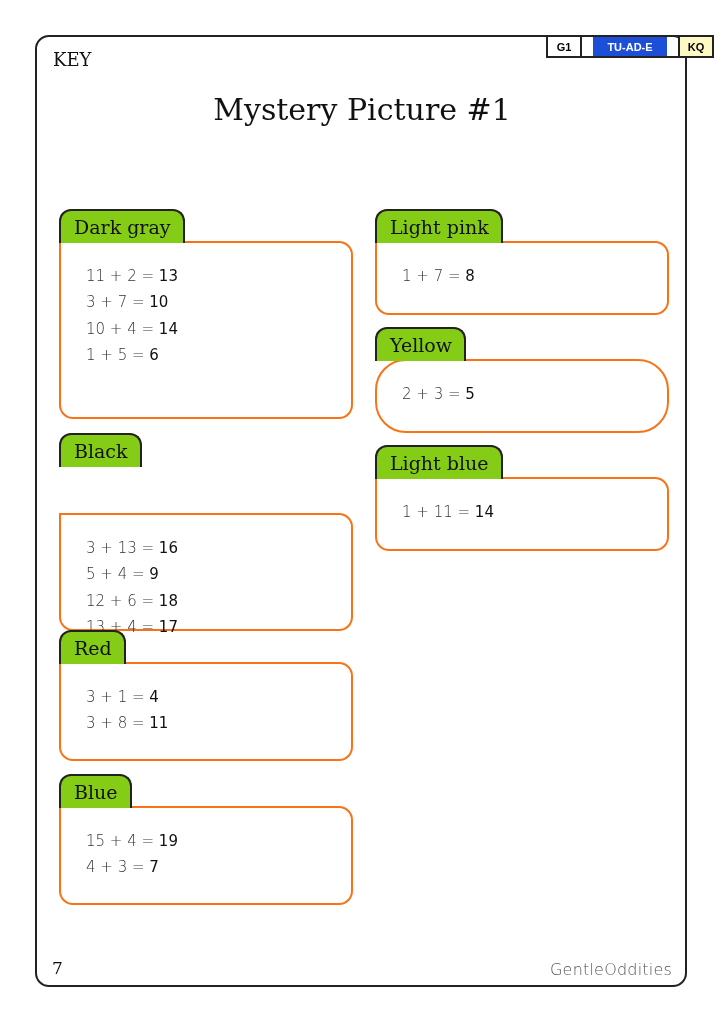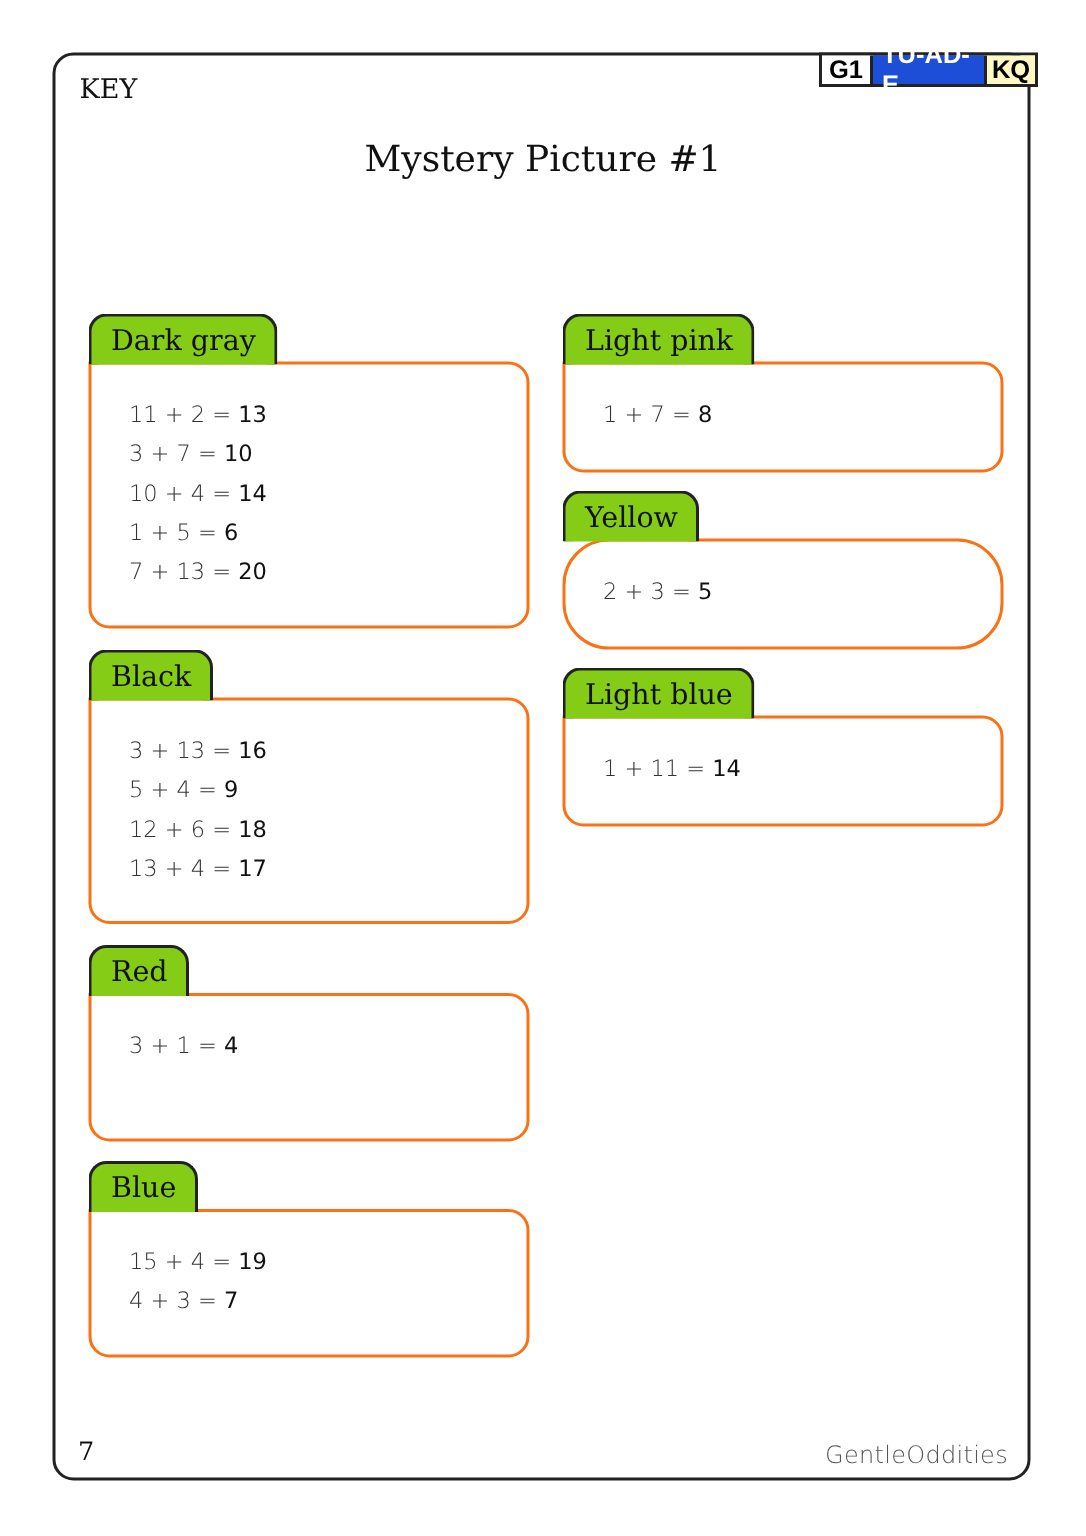--- a/index.html
+++ b/index.html
@@ -4,33 +4,33 @@
   <style>
     html, body { margin: 0; padding: 0; background: #ffffff; }
     body { width: 724px; height: 1024px; position: relative; overflow: hidden; }
     .page-frame {
       position: absolute; left: 35px; top: 35px; width: 652px; height: 952px;
       border: 2px solid #222; border-radius: 14px; box-sizing: border-box;
     }
     .badges {
       position: absolute; left: 546px; top: 35px; height: 23px; display: flex;
       border: 2px solid #222; border-top: 2px solid #222; box-sizing: border-box;
-      font-family: "Liberation Sans", sans-serif; font-weight: bold; font-size: 17px;
+      font-family: "Liberation Sans", sans-serif; font-weight: bold; font-size: 11px; gap: 11px;
     }
     .badge { display: flex; align-items: center; justify-content: center; padding: 0 6px; height: 100%; box-sizing: border-box; }
     .badge.b1 { width: 34px; background: #fff; color: #000; border-right: 2px solid #222; }
     .badge.b2 { width: 74px; background: #1d4ed8; color: #fff; }
     .badge.b3 { width: 34px; background: #fef9c3; color: #000; border-left: 2px solid #222; }
     .key-label {
       position: absolute; left: 53px; top: 49px; font-family: "DejaVu Serif", serif;
       font-size: 18px; color: #111;
     }
     .page-title {
       position: absolute; left: 0; width: 724px; top: 92px; text-align: center;
-      font-family: "DejaVu Serif", serif; font-size: 24px; color: #111;
+      font-family: "DejaVu Serif", serif; font-size: 30px; color: #111;
     }
     .group { position: absolute; }
     .tab {
       position: absolute; left: 0; top: 0; height: 34px; box-sizing: border-box;
       border: 2px solid #222; border-bottom: none; border-radius: 12px 12px 0 0;
       background: #84cc16; font-family: "DejaVu Serif", serif; font-size: 19px; color: #111;
       padding: 5px 12px 0 13px; white-space: nowrap; z-index: 2;
     }
     .box {
       position: absolute; left: 0; top: 32px; box-sizing: border-box;
@@ -65,38 +65,38 @@
 <div class="key-label">KEY</div>
 <div class="page-title">Mystery Picture #1</div>
 
 <div class="group" style="left:59px; top:209px;">
   <div class="tab">Dark gray</div>
   <div class="box" style="width:294px; height:178px;">
     <div class="eq"><span>11 + 2 = </span><span class="ans">13</span></div>
     <div class="eq"><span>3 + 7 = </span><span class="ans">10</span></div>
     <div class="eq"><span>10 + 4 = </span><span class="ans">14</span></div>
     <div class="eq"><span>1 + 5 = </span><span class="ans">6</span></div>
-    <div class="eq"><span>7 + 13 = </span><span class="ans">20</span></div>
   </div>
 </div>
 
 <div class="group" style="left:59px; top:433px;">
   <div class="tab">Black</div>
-  <div class="box" style="width:294px; height:151px;">
+  <div class="box" style="width:294px; height:118px;margin-top:48px;">
     <div class="eq"><span>3 + 13 = </span><span class="ans">16</span></div>
     <div class="eq"><span>5 + 4 = </span><span class="ans">9</span></div>
     <div class="eq"><span>12 + 6 = </span><span class="ans">18</span></div>
     <div class="eq"><span>13 + 4 = </span><span class="ans">17</span></div>
   </div>
 </div>
 
 <div class="group" style="left:59px; top:630px;">
   <div class="tab">Red</div>
   <div class="box" style="width:294px; height:99px;">
     <div class="eq"><span>3 + 1 = </span><span class="ans">4</span></div>
+    <div class="eq"><span>3 + 8 = </span><span class="ans">11</span></div>
   </div>
 </div>
 
 <div class="group" style="left:59px; top:774px;">
   <div class="tab">Blue</div>
   <div class="box" style="width:294px; height:99px;">
     <div class="eq"><span>15 + 4 = </span><span class="ans">19</span></div>
     <div class="eq"><span>4 + 3 = </span><span class="ans">7</span></div>
   </div>
 </div>

